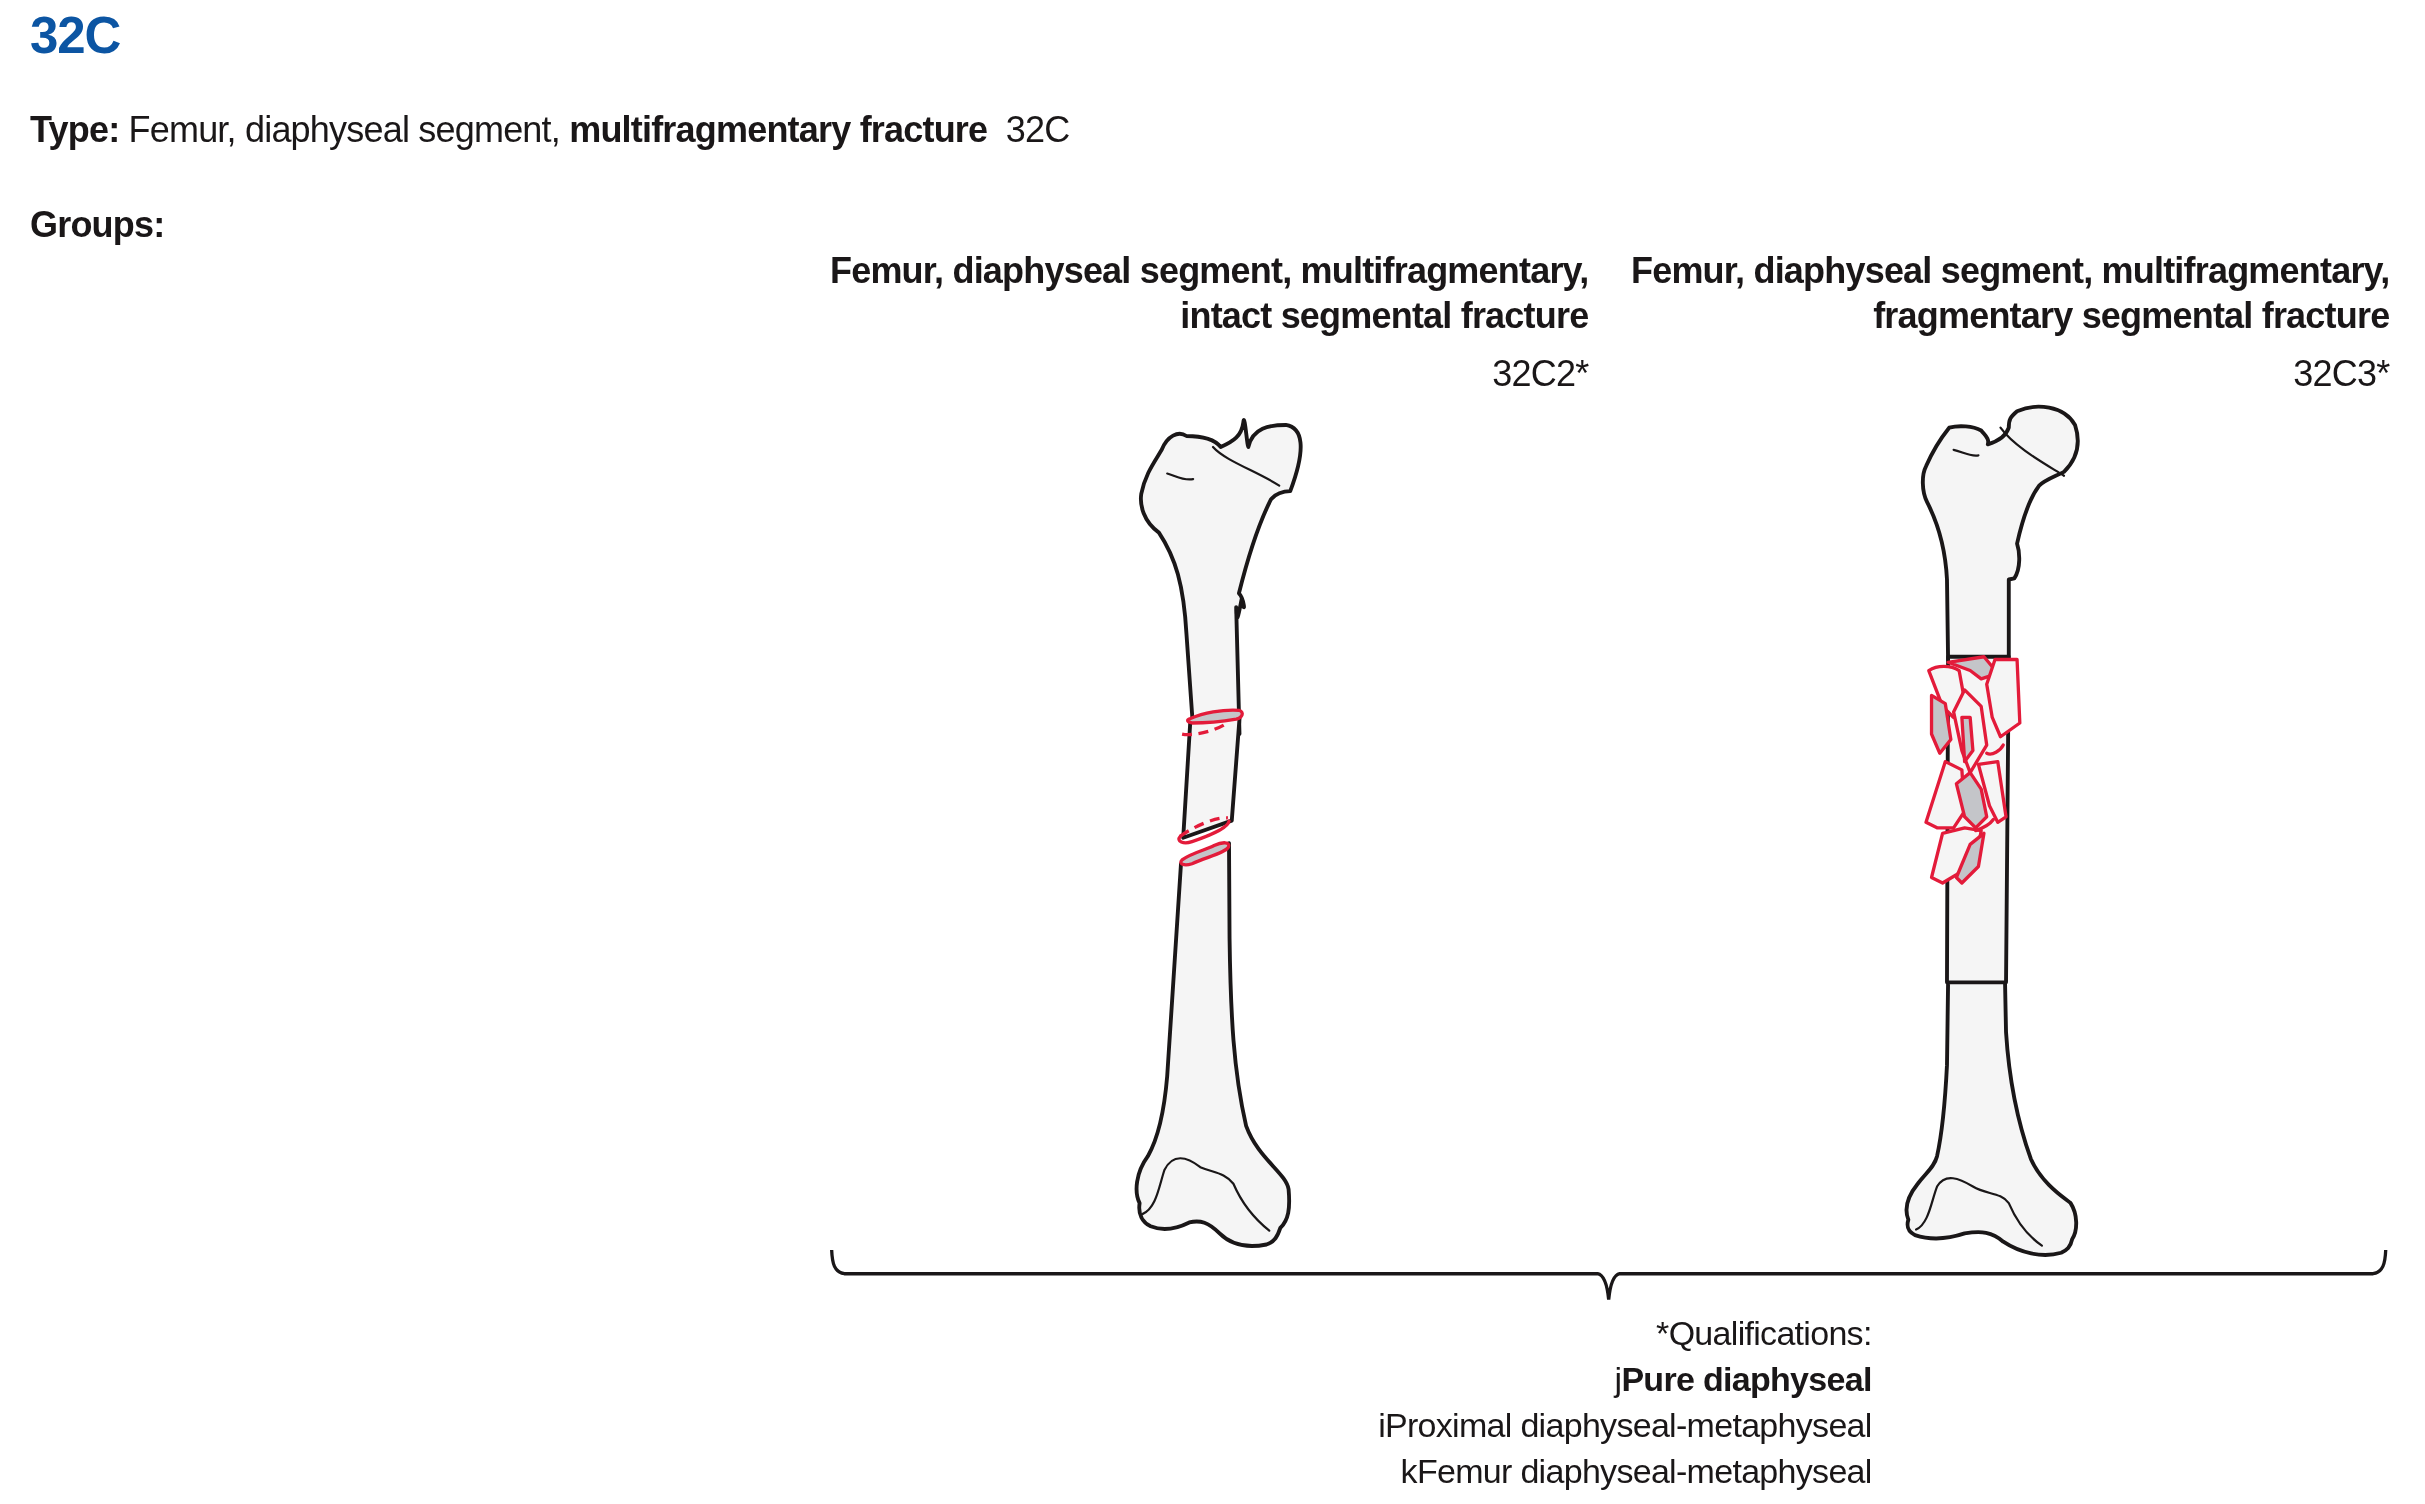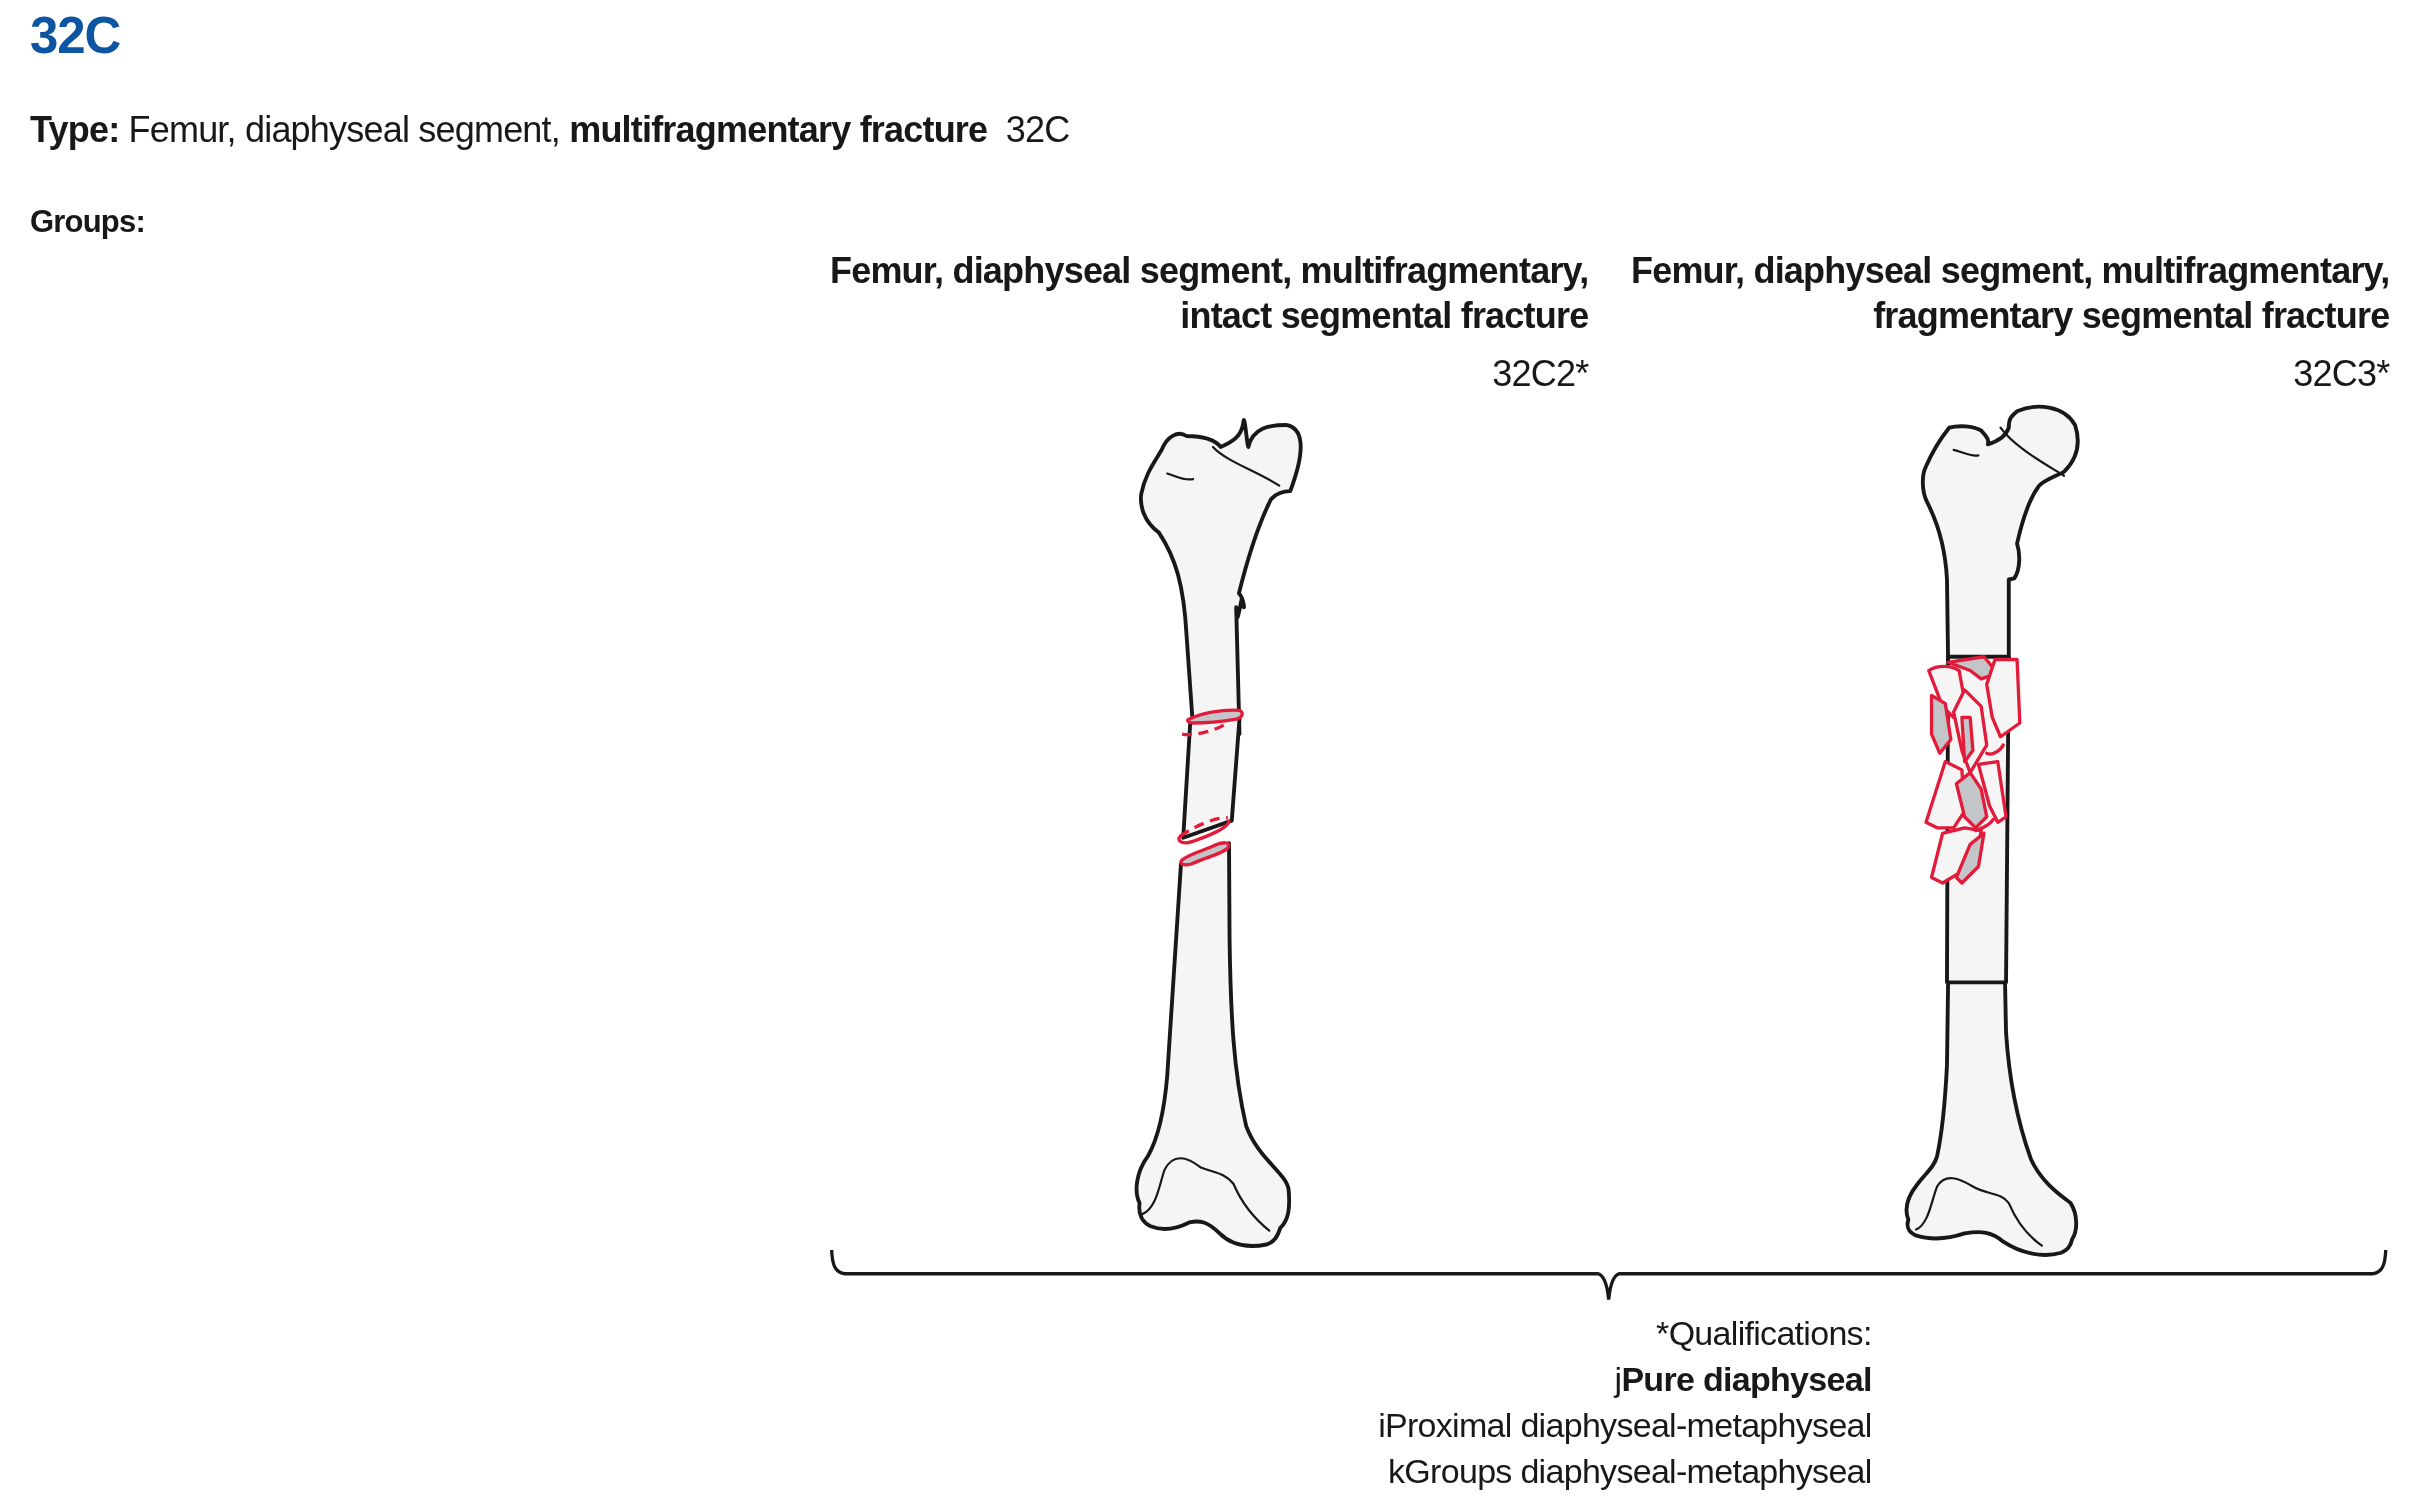--- a/index.html
+++ b/index.html
@@ -2,21 +2,21 @@
 <html style="font-size:8.8px"><head>
 <meta charset="utf-8">
 <style>
   html, body { margin:0; padding:0; background:#ffffff; }
   body { width:2426px; height:1505px; position:relative; overflow:hidden;
          font-family:"Liberation Sans", "DejaVu Sans", sans-serif; color:#1a1718; }
   .abs { position:absolute; white-space:nowrap;text-align:right; }
   .title { left:30px; top:5.5px; font-size:51px; font-weight:700; color:#0c55a3; letter-spacing:-1.1px; }
   .type-line { left:30px; top:109px; font-size:36px; letter-spacing:-0.8px; }
   .type-line b, .groups b, .bold { font-weight:700; }
-  .groups { left:30px; top:204px; font-size:31px; font-weight:700; letter-spacing:-0.8px; }
+  .groups { left:30px; top:204px; font-size:36px; font-weight:700; letter-spacing:-0.8px; }
   .group-label { font-size:36px; line-height:45px; letter-spacing:-0.8px; }
   .group-label .l1 { display:block; font-weight:700; }
   .group-label .l2 { display:block; font-weight:700; }
   .group-label .l3 { display:block; font-weight:400;margin-top:13px; }
   #g1 { left:830px; top:248px; }
   #g2 { left:1631px; top:248px; }
   .qual { left:1341px; top:1310px; font-size:34px; line-height:46px; letter-spacing:-0.7px; }
   .qual .row { display:block; }
   .qual .key { display:inline-block; width:30px; padding-left:14px; }
   .qual .bold { font-weight:700; }
@@ -137,16 +137,16 @@
 
 <div class="abs qual">
   <span class="row">*Qualifications:</span>
   <span class="row">
     <span class="key">j</span><span class="bold">Pure diaphyseal</span>
   </span>
   <span class="row">
     <span class="key">i</span><span>Proximal diaphyseal-metaphyseal</span>
   </span>
   <span class="row">
-    <span class="key">k</span><span>Groups diaphyseal-metaphyseal</span>
+    <span class="key">k</span><span>Femur diaphyseal-metaphyseal</span>
   </span>
 </div>
 
 
 </body></html>

